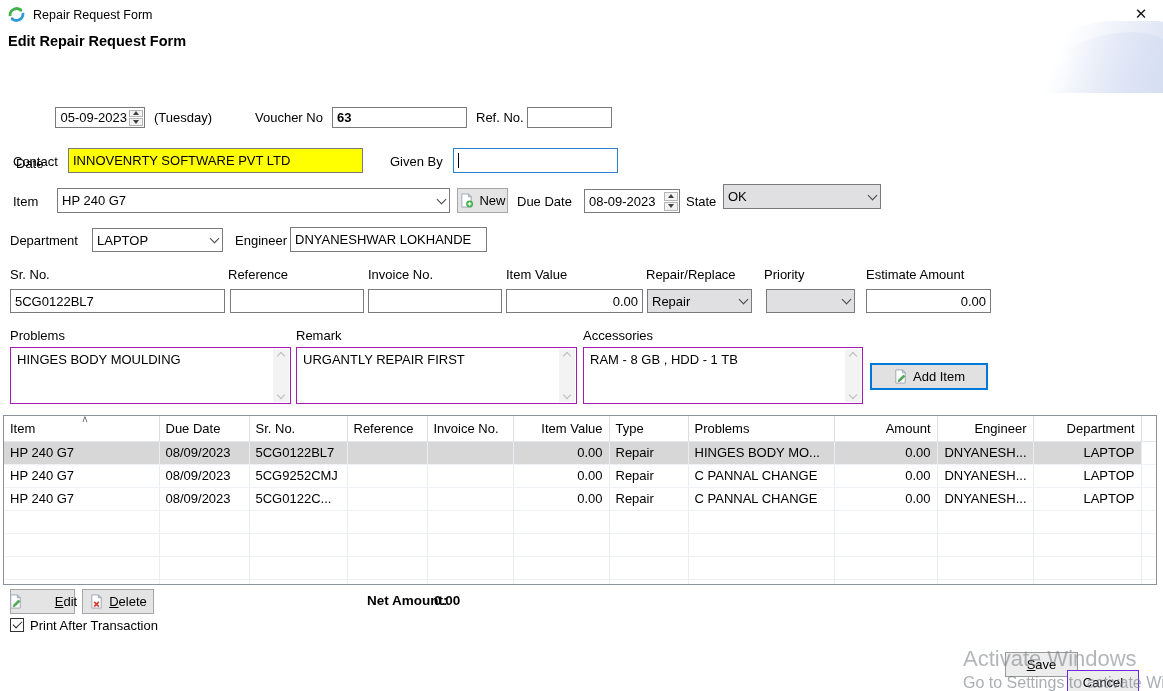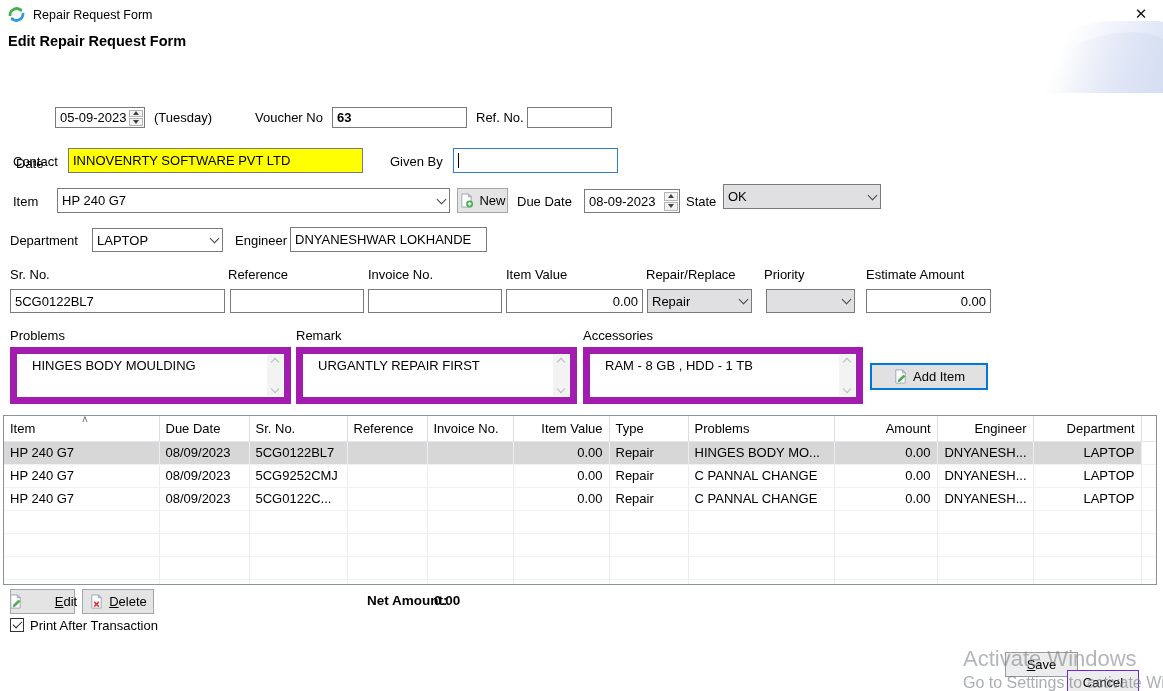--- a/index.html
+++ b/index.html
@@ -31,22 +31,22 @@
     display:flex; align-items:center; padding:0 4px; }
   .combo.gray { background:#e0e0e3; }
   .combo .chevbox { position:absolute; right:4px; top:0; bottom:0; display:flex; align-items:center; }
   .chev { width:7px; height:7px; border-right:1.3px solid #444; border-bottom:1.3px solid #444;
     transform:rotate(45deg); margin-top:-3px; }
   .spinbox { position:absolute; right:1px; top:1px; bottom:1px; width:15px; display:flex; flex-direction:column; }
   .spinbox > div { flex:1; background:#f2f2f2; border:1px solid #b5b5b5; display:flex;
     align-items:center; justify-content:center; margin:0.5px; cursor:pointer; }
   .tri-up { width:0; height:0; border-left:3px solid transparent; border-right:3px solid transparent; border-bottom:4px solid #404040; }
   .tri-dn { width:0; height:0; border-left:3px solid transparent; border-right:3px solid transparent; border-top:4px solid #404040; }
-  .ta { position:absolute; background:#fff; border:7px solid #a21caf; font-size:13px;
-    padding:4px 22px 4px 15px; overflow:hidden; }
+  .ta { position:absolute; background:#fff; border:1px solid #a21caf; font-size:13px;
+    padding:4px 22px 4px 6px; overflow:hidden; }
   .ta-scroll { position:absolute; right:1px; top:1px; bottom:1px; width:16px; background:#f3f3f3;
     display:flex; flex-direction:column; justify-content:space-between; align-items:center; padding:4px 0; }
   .sa { width:6px; height:6px; border-right:1.2px solid #b9b9b9; border-bottom:1.2px solid #b9b9b9; }
   .sa.up { transform:rotate(225deg); } .sa.dn { transform:rotate(45deg); }
   .btn { position:absolute; display:flex; align-items:center; justify-content:center; gap:5px;
     background:#e4e4e4; border:1px solid #a6a6a6; font-size:13px; color:#000; cursor:pointer; }
   .btn svg { flex:0 0 auto; }
   .u { text-decoration:underline; }
   .caret { width:1px; height:15px; background:#000; }
   
@@ -87,21 +87,21 @@
         <path d="M12.8 2.2 l.4 2.9 -2.9-.4z" fill="#43b14b"></path>
         <path d="M3.2 13.8 l-.4-2.9 2.9.4z" fill="#2f9ad8"></path>
       </svg>
       <span class="titletext">Repair Request Form</span>
     </div>
     <div class="closebtn">✕</div>
     <div class="heading">Edit Repair Request Form</div>
   </div>
 
   <span class="lbl" style="left:16px; top:110px;margin-top:46px;">Date</span>
-  <div class="inp" style="left:55px; top:107px; width:90px; height:21px; padding-right:17px;">
+  <div class="inp" style="left:55px; top:107px; width:90px; height:21px; padding-right:17px;justify-content:flex-end;">
     <span>05-09-2023</span>
     <span class="spinbox">
       <div>
           <span class="tri-up"></span>
         </div>
       <div>
           <span class="tri-dn"></span>
         </div>
     </span>
   </div>

